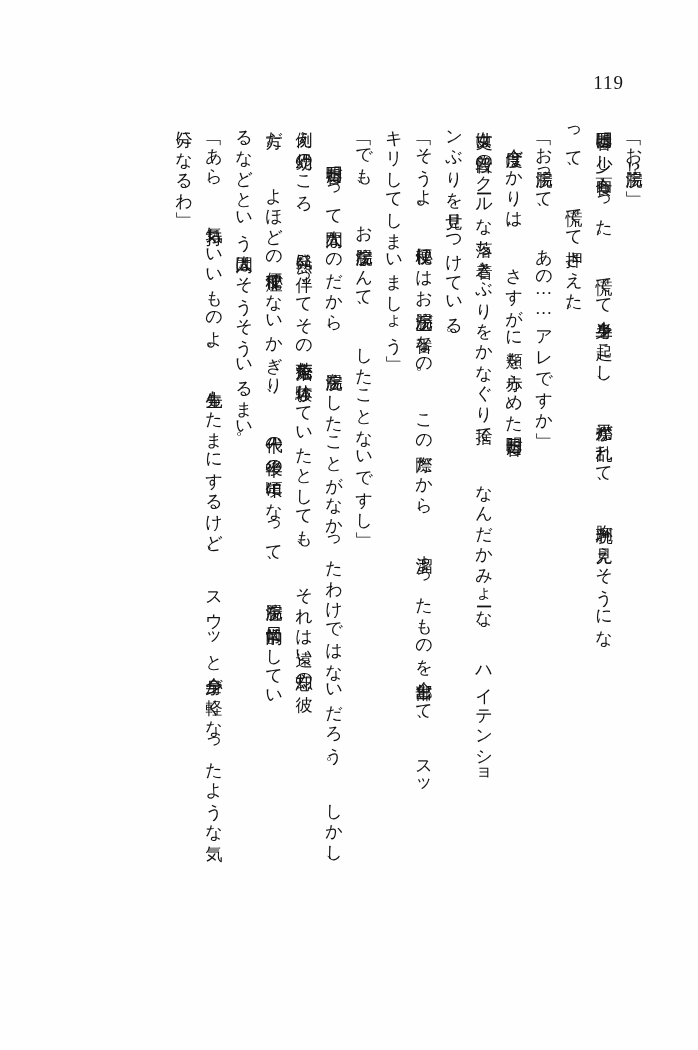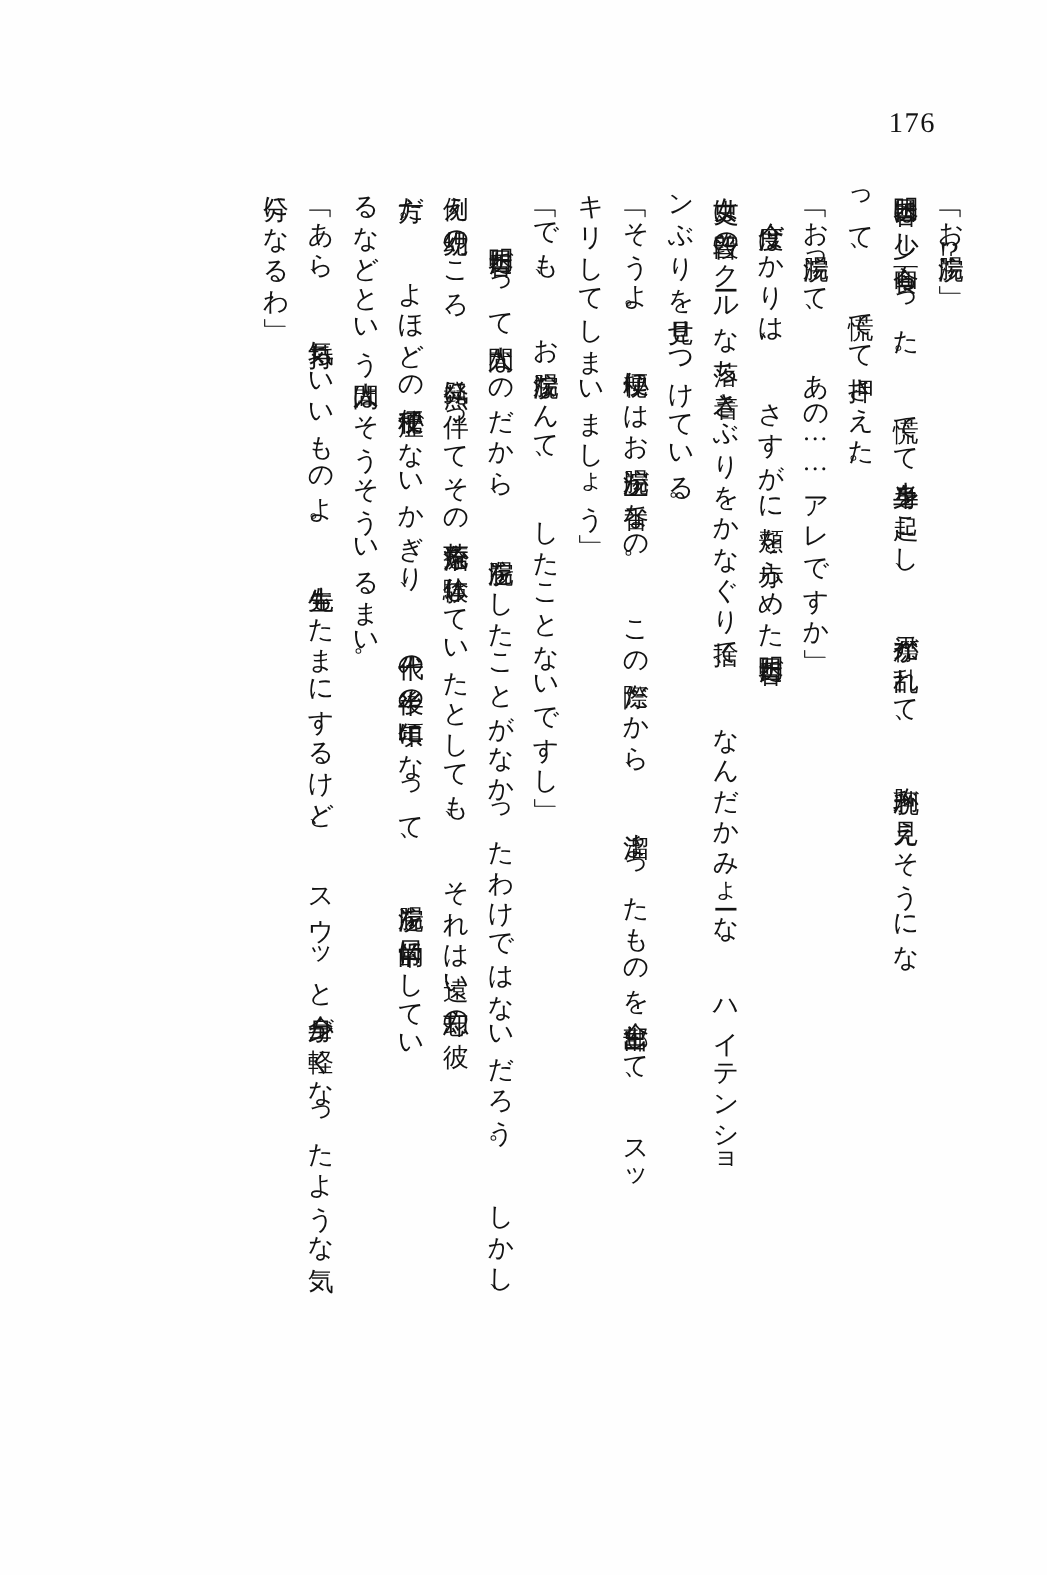--- a/index.html
+++ b/index.html
@@ -64,21 +64,21 @@
   }
   .vline.indent-2 {
     padding-top: 34px;
   }
 </style>
 </head>
 <body>
 
 <div class="page">
 
-  <div class="page-number">176</div>
+  <div class="page-number">119</div>
 
   <div class="body-text">
     <div class="vline indent-1">「お浣腸⁉」</div>
     <div class="vline">明日香は少し面食らった。　慌てて上半身を起こし、　襟元が乱れて、　胸乳が見えそうにな</div>
     <div class="vline">って、　慌てて押さえた。</div>
     <div class="vline indent-1">「お浣腸って、　あの……アレですか」</div>
     <div class="vline indent-1">今度ばかりは、　さすがに頬を赤らめた明日香だ。</div>
     <div class="vline">女史は普段のクールな落ち着きぶりをかなぐり捨て、　なんだかみょーな、　ハイテンショ</div>
     <div class="vline">ンぶりを見せつけている。</div>
     <div class="vline indent-1">「そうよ。　便秘にはお浣腸が一番なの。　この際だから、　溜まったものを全部出して、　スッ</div>

